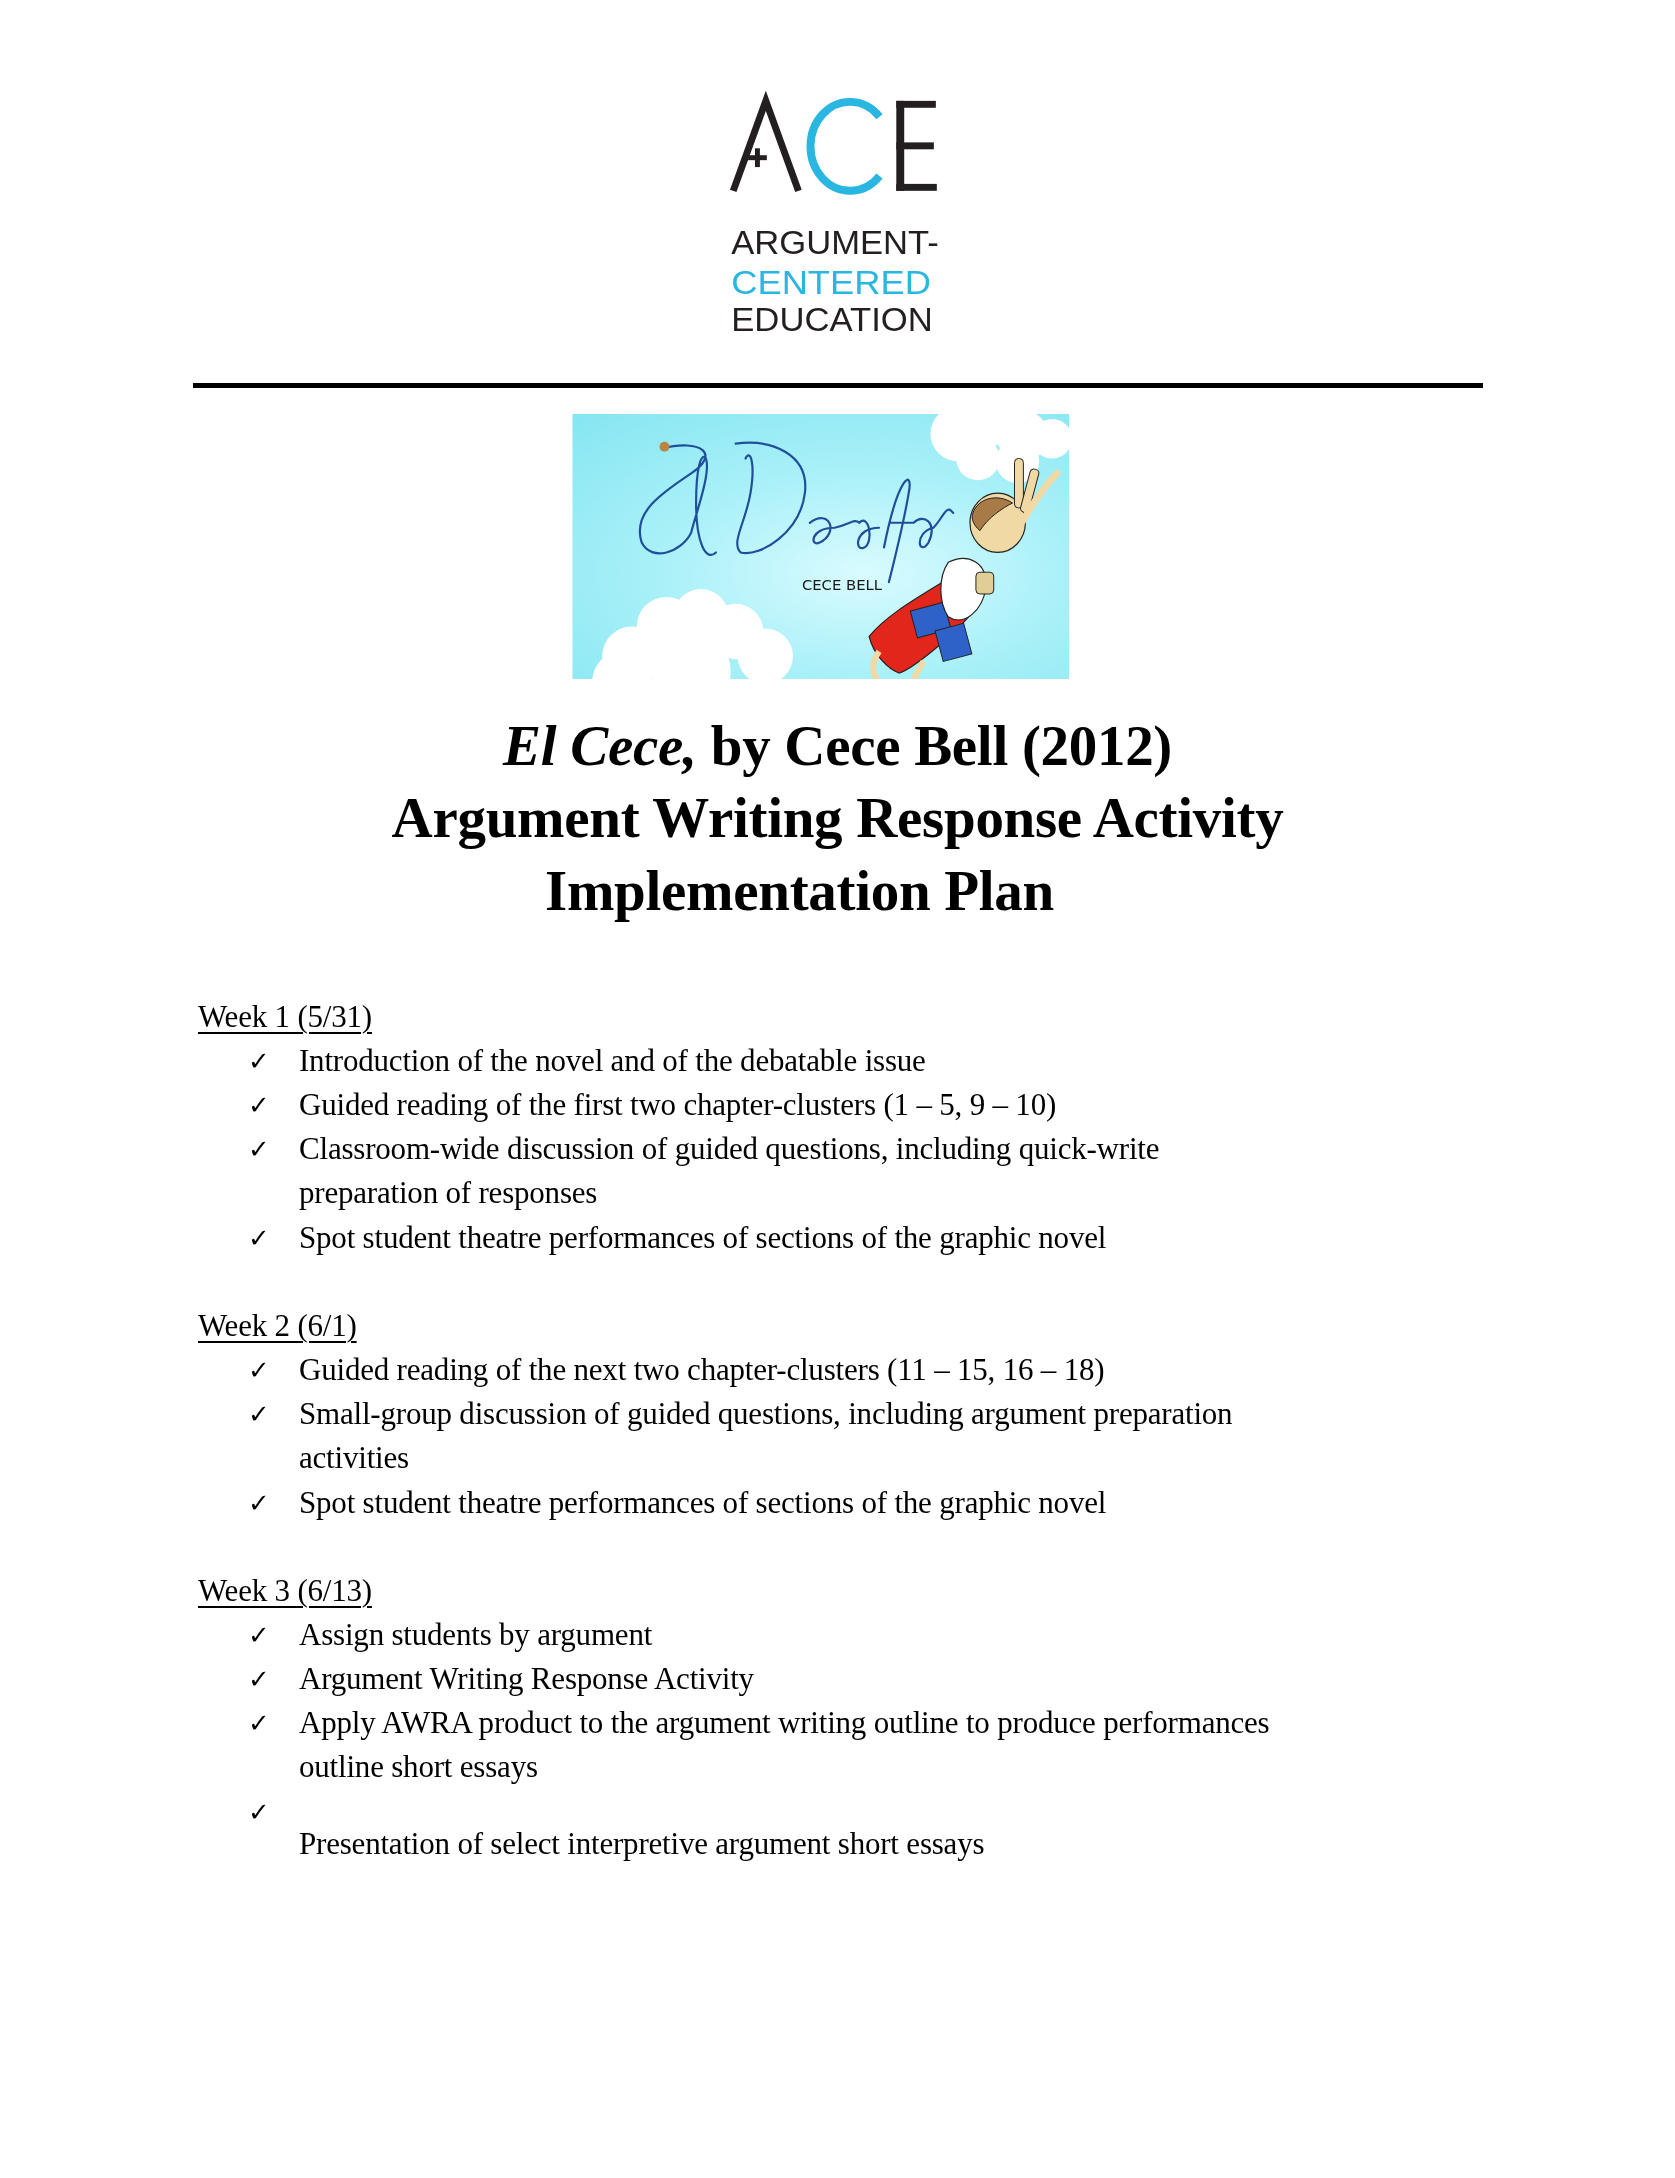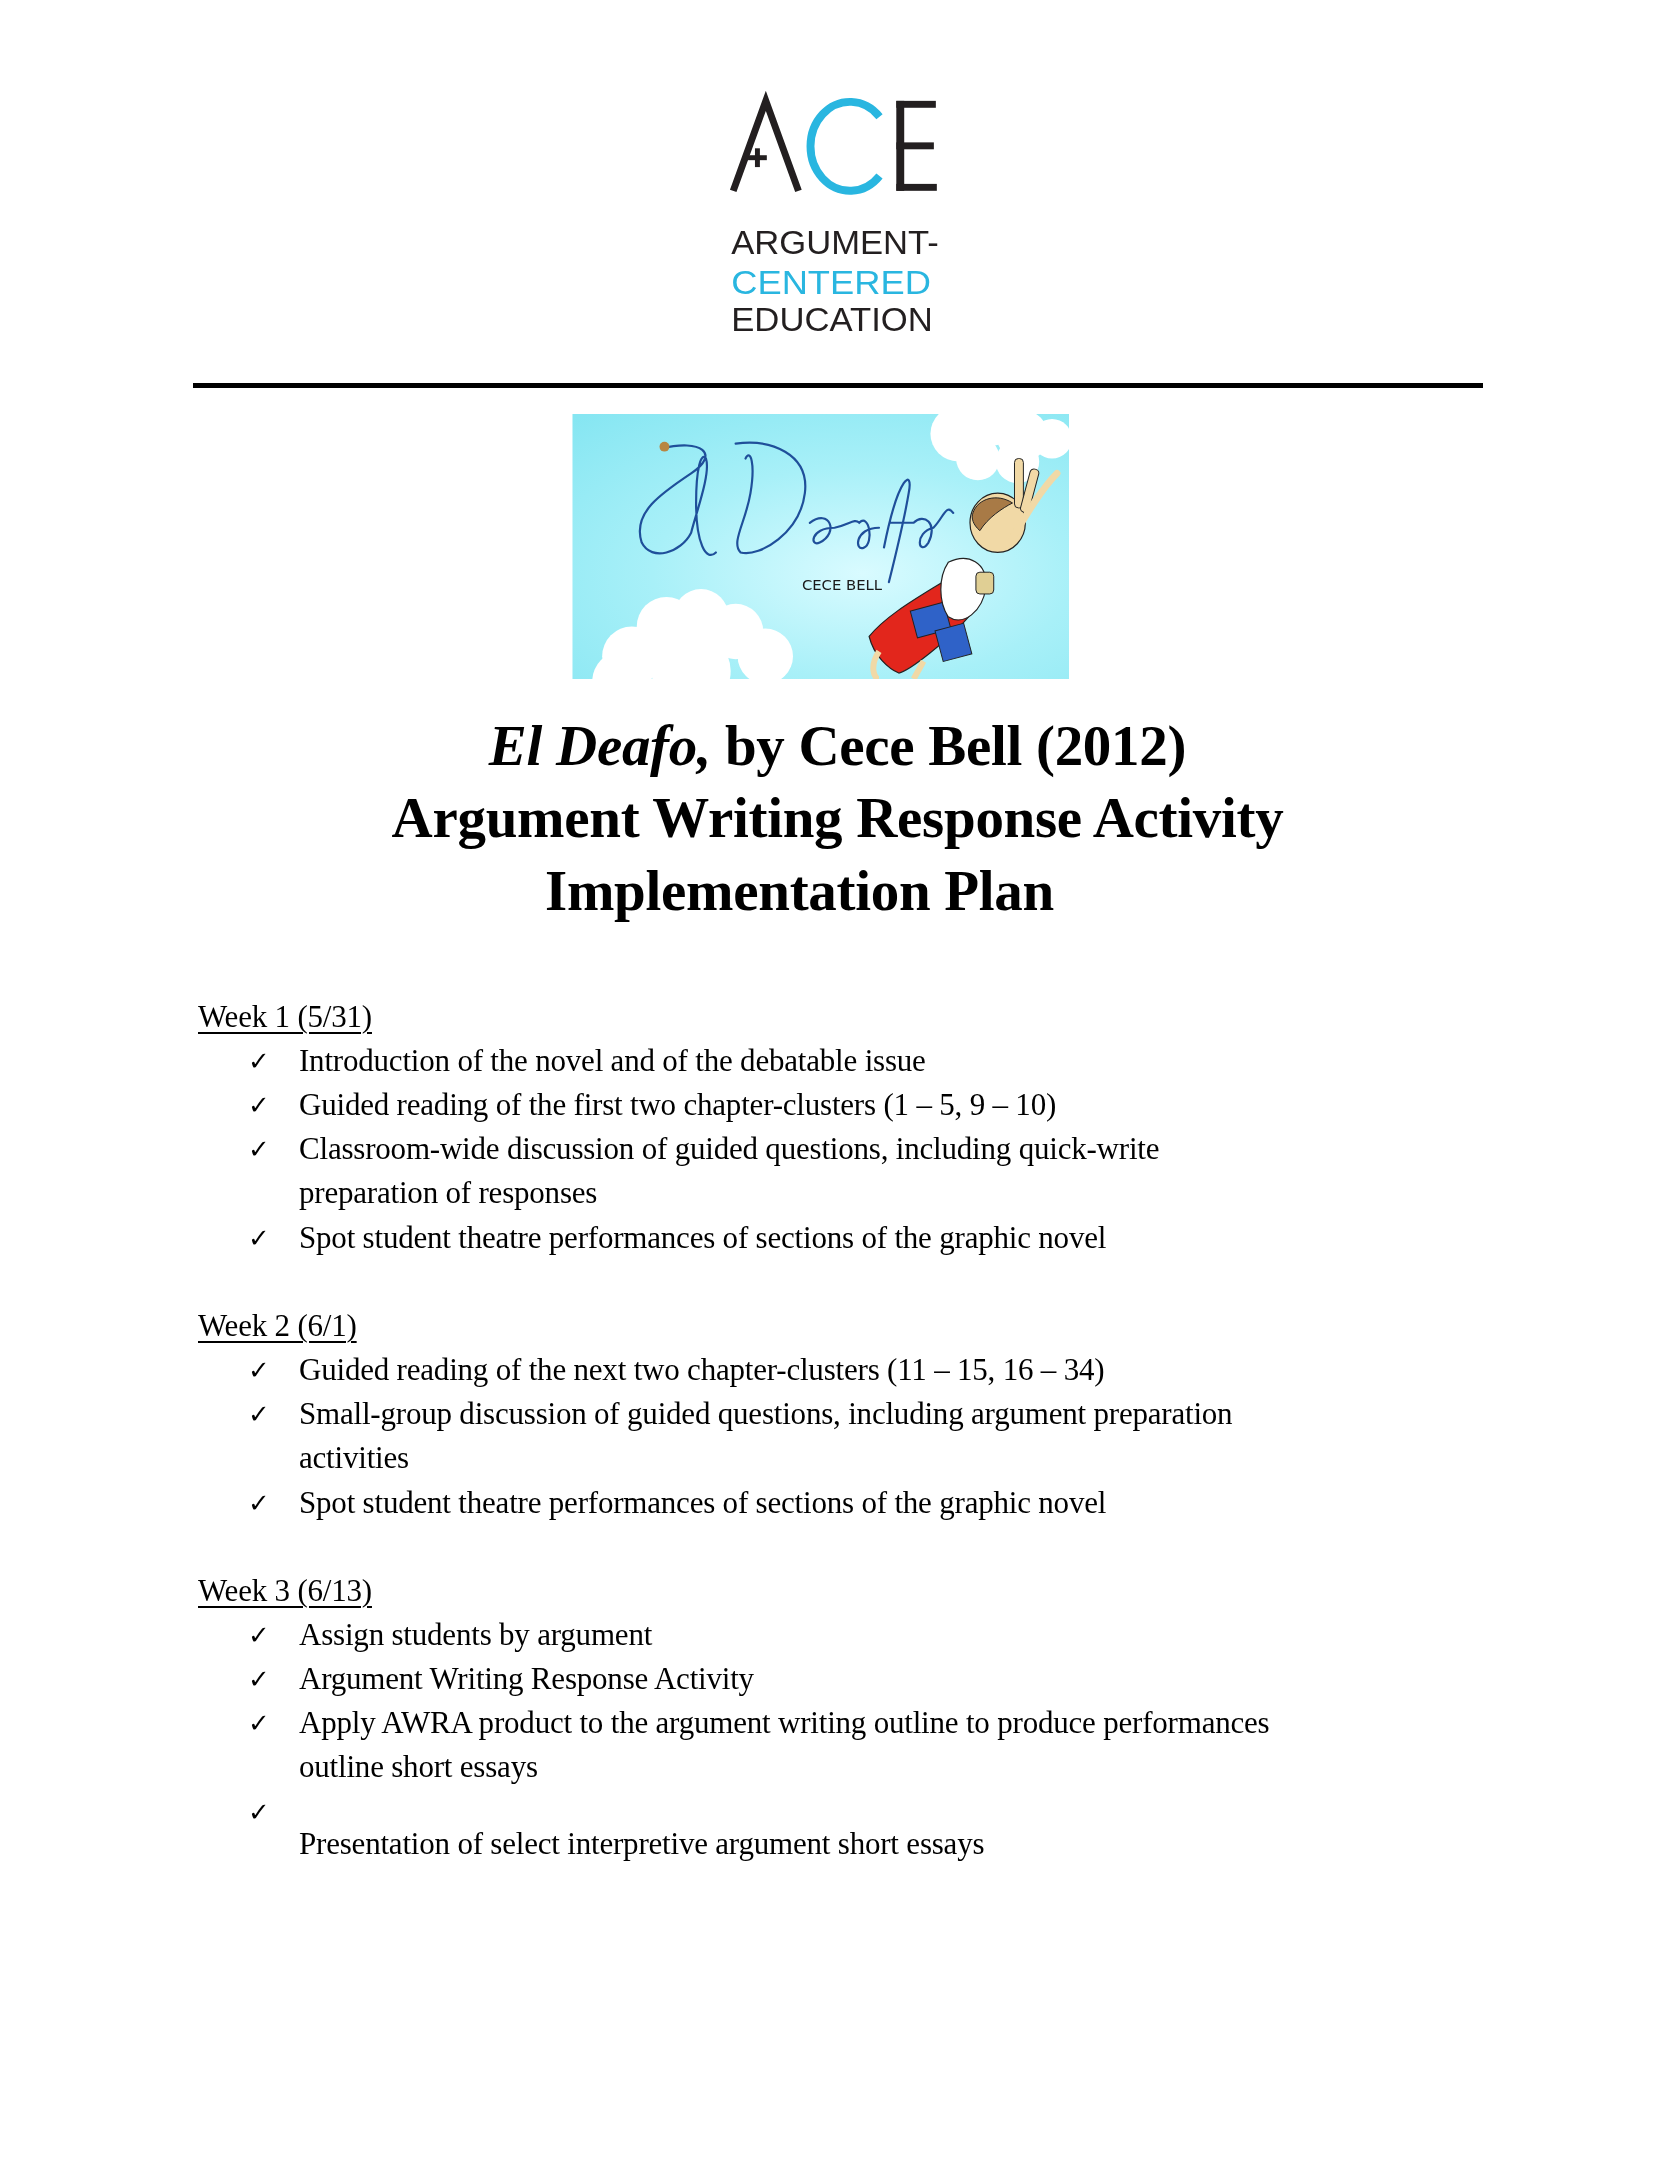--- a/index.html
+++ b/index.html
@@ -98,21 +98,21 @@
       <path d="M405,100 C410,85 430,80 445,90 C435,95 420,105 412,118 C405,112 403,105 405,100 Z" fill="#a87a46" stroke="#222" stroke-width="1"></path>
       <rect x="447" y="45" width="9" height="50" rx="4" fill="#f1d9a6" stroke="#222" stroke-width="1"></rect>
       <rect x="458" y="55" width="9" height="45" rx="4" fill="#f1d9a6" stroke="#222" stroke-width="1" transform="rotate(15 462 77)"></rect>
       <path d="M445,125 C460,100 475,75 490,60" fill="none" stroke="#f1d9a6" stroke-width="7" stroke-linecap="round"></path>
       <path d="M310,240 C300,255 305,268 310,268 M355,250 L345,268" stroke="#f1d9a6" stroke-width="6" fill="none"></path>
       <rect x="408" y="160" width="18" height="22" rx="4" fill="#e0cf94" stroke="#222" stroke-width="1"></rect>
     </g>
   </svg>
 </div>
 
-<div class="title-line" style="top:717px;"><em>El Deafo,</em><span> by Cece Bell (2012)</span></div>
+<div class="title-line" style="top:717px;"><em>El Cece,</em><span> by Cece Bell (2012)</span></div>
 <div class="title-line" style="top:789px;">Argument Writing Response Activity</div>
 <div class="title-line" style="top:862px; left:-38px;">Implementation Plan</div>
 
 <div id="plan">
     <div class="body-text week-label" style="top: 995px;">Week 1 (5/31)</div>
     <div class="body-text item" style="top: 1039px;">
       <span class="check">✓</span>
       <span class="item-text" style="top: 0px;">Introduction of the novel and of the debatable issue</span>
     </div>
     <div class="body-text item" style="top: 1083px;">
@@ -124,21 +124,21 @@
       <span class="item-text" style="top: 0px;">Classroom-wide discussion of guided questions, including quick-write</span>
       <span class="item-text" style="top: 44px;">preparation of responses</span>
     </div>
     <div class="body-text item" style="top: 1216px;">
       <span class="check">✓</span>
       <span class="item-text" style="top: 0px;">Spot student theatre performances of sections of the graphic novel</span>
     </div>
     <div class="body-text week-label" style="top: 1304px;">Week 2 (6/1)</div>
     <div class="body-text item" style="top: 1348px;">
       <span class="check">✓</span>
-      <span class="item-text" style="top: 0px;">Guided reading of the next two chapter-clusters (11 – 15, 16 – 34)</span>
+      <span class="item-text" style="top: 0px;">Guided reading of the next two chapter-clusters (11 – 15, 16 – 18)</span>
     </div>
     <div class="body-text item" style="top: 1392px;">
       <span class="check">✓</span>
       <span class="item-text" style="top: 0px;">Small-group discussion of guided questions, including argument preparation</span>
       <span class="item-text" style="top: 44px;">activities</span>
     </div>
     <div class="body-text item" style="top: 1481px;">
       <span class="check">✓</span>
       <span class="item-text" style="top: 0px;">Spot student theatre performances of sections of the graphic novel</span>
     </div>

